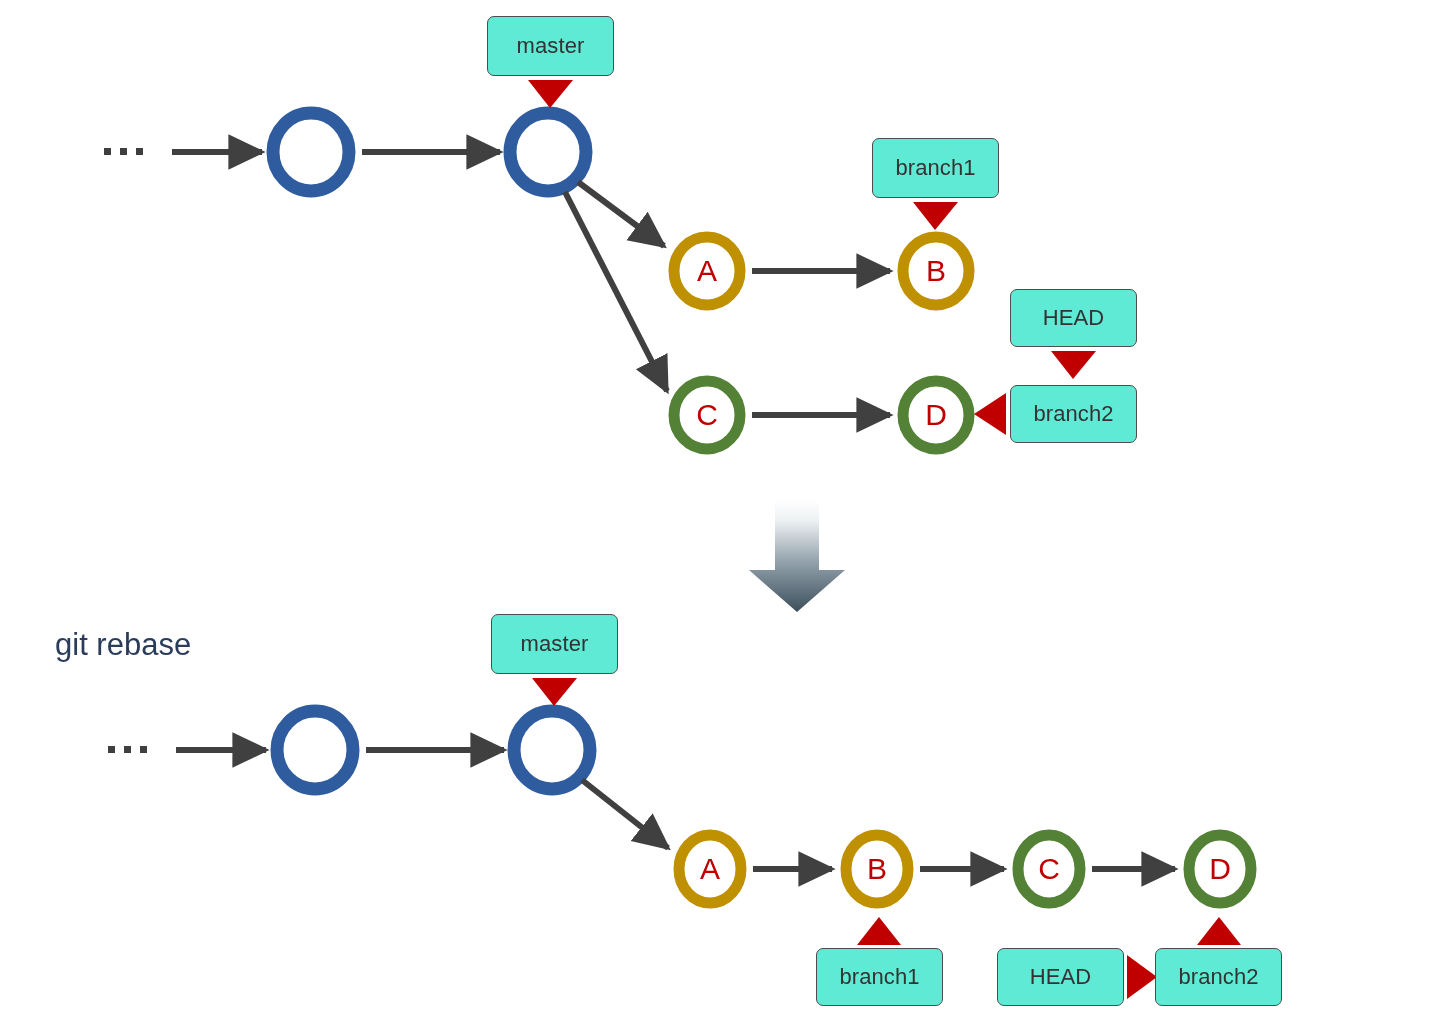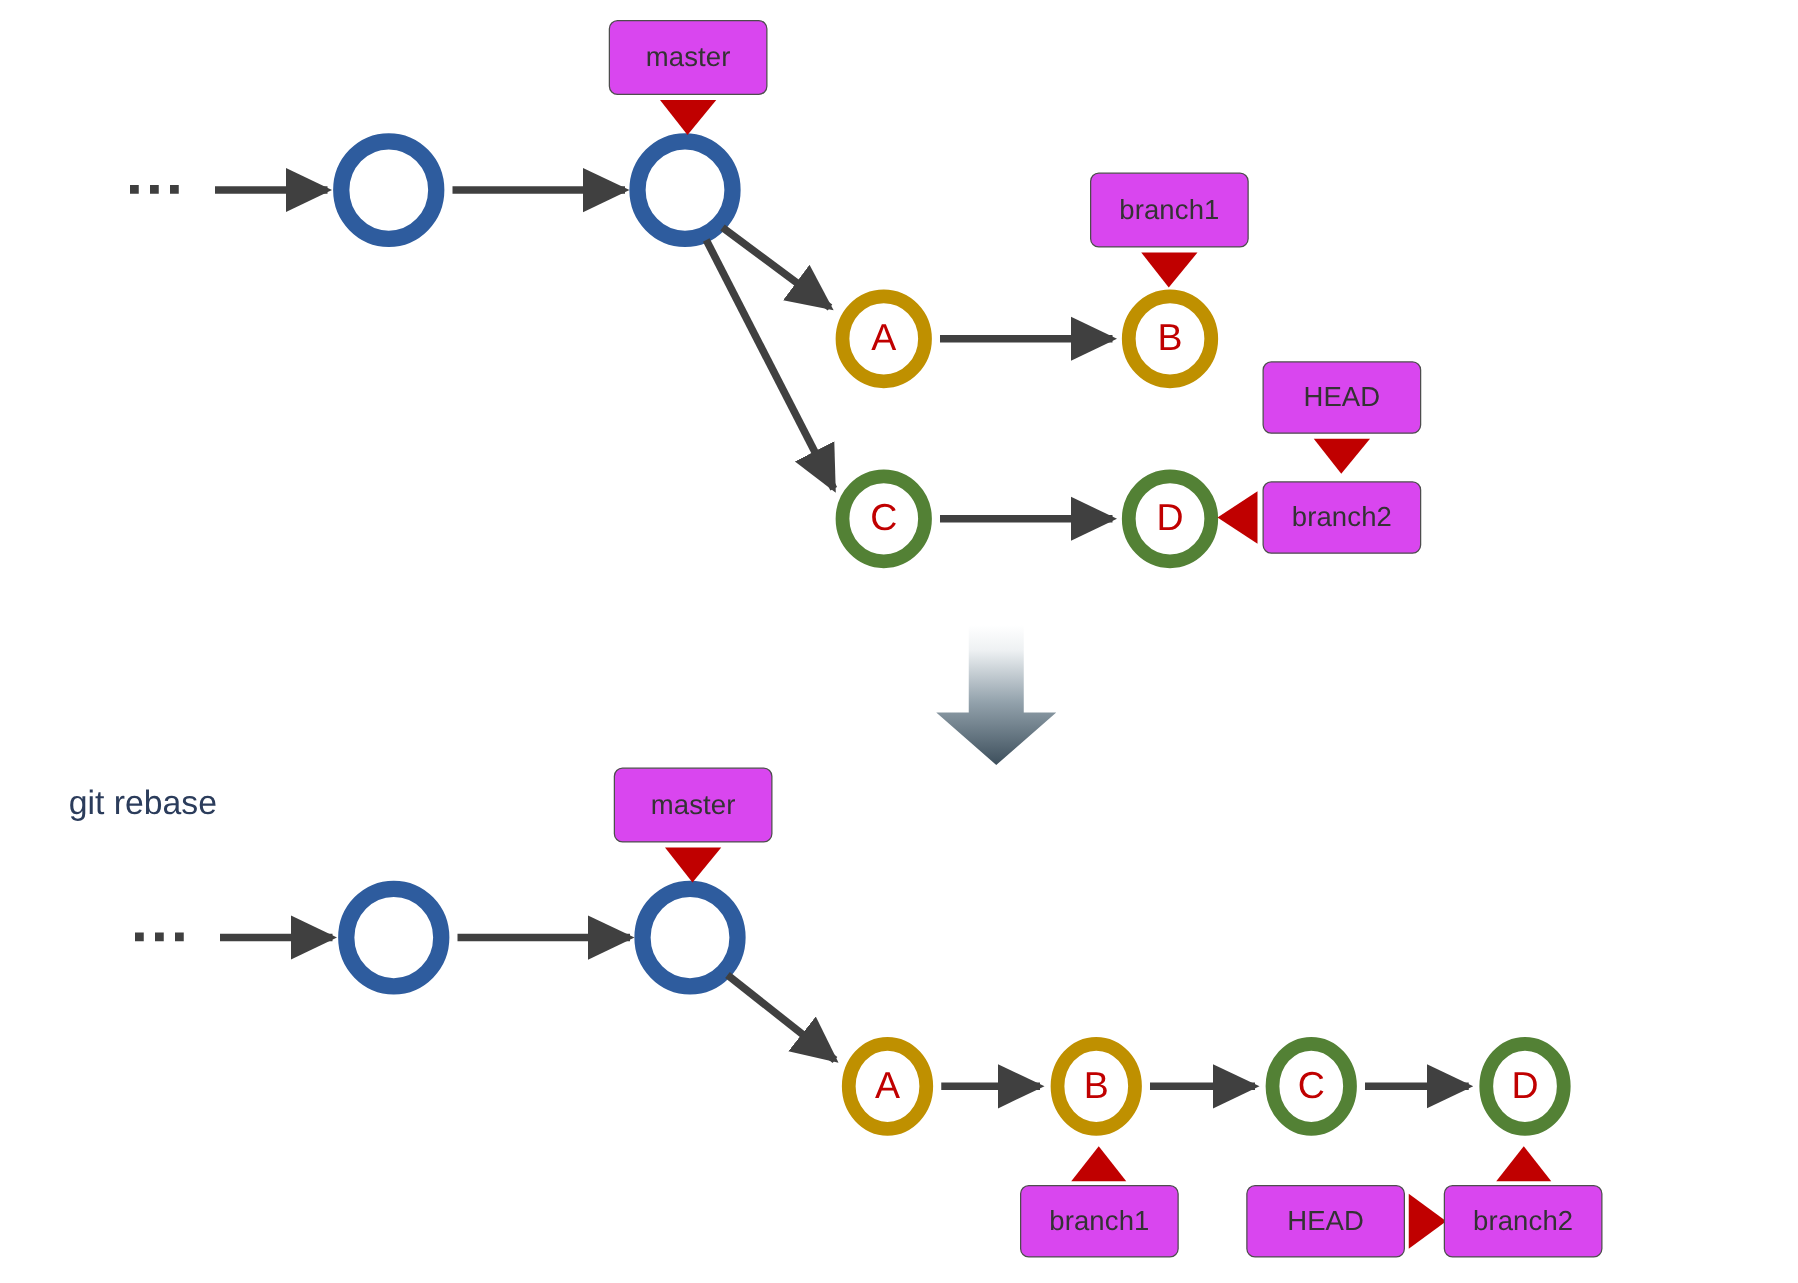--- a/index.html
+++ b/index.html
@@ -30,35 +30,35 @@
     align-items: center;
     justify-content: center;
     font-family: "Liberation Sans", sans-serif;
     font-size: 30px;
     color: #C00000;
     pointer-events: none;
   }
   .ref-box {
     position: absolute;
     box-sizing: border-box;
-    background: #d946ef;
+    background: #5eead4;
     border: 1.3px solid #4d4d4d;
     border-radius: 7px;
     display: flex;
     align-items: center;
     justify-content: center;
     font-family: "Liberation Sans", sans-serif;
     font-size: 22px;
     color: #333333;
     letter-spacing: 0.1px;
   }
   .section-caption {
     position: absolute;
     font-family: "Liberation Sans", sans-serif;
-    font-size: 27px;
+    font-size: 31px;
     color: #2B3C5B;
     white-space: nowrap;
   }
   .ellipsis-dots {
     position: absolute;
     display: flex;
     gap: 9px;
     align-items: center;
   }
   .ellipsis-dots i {

